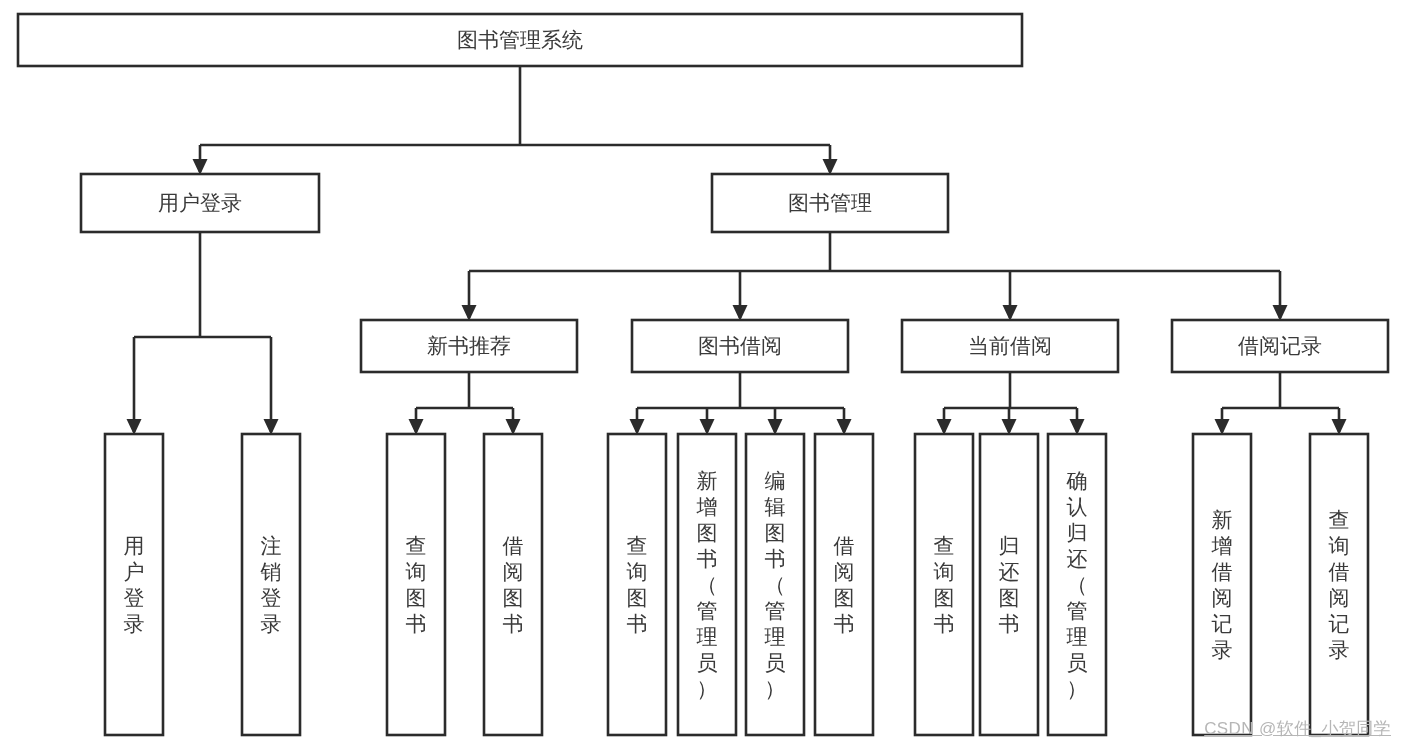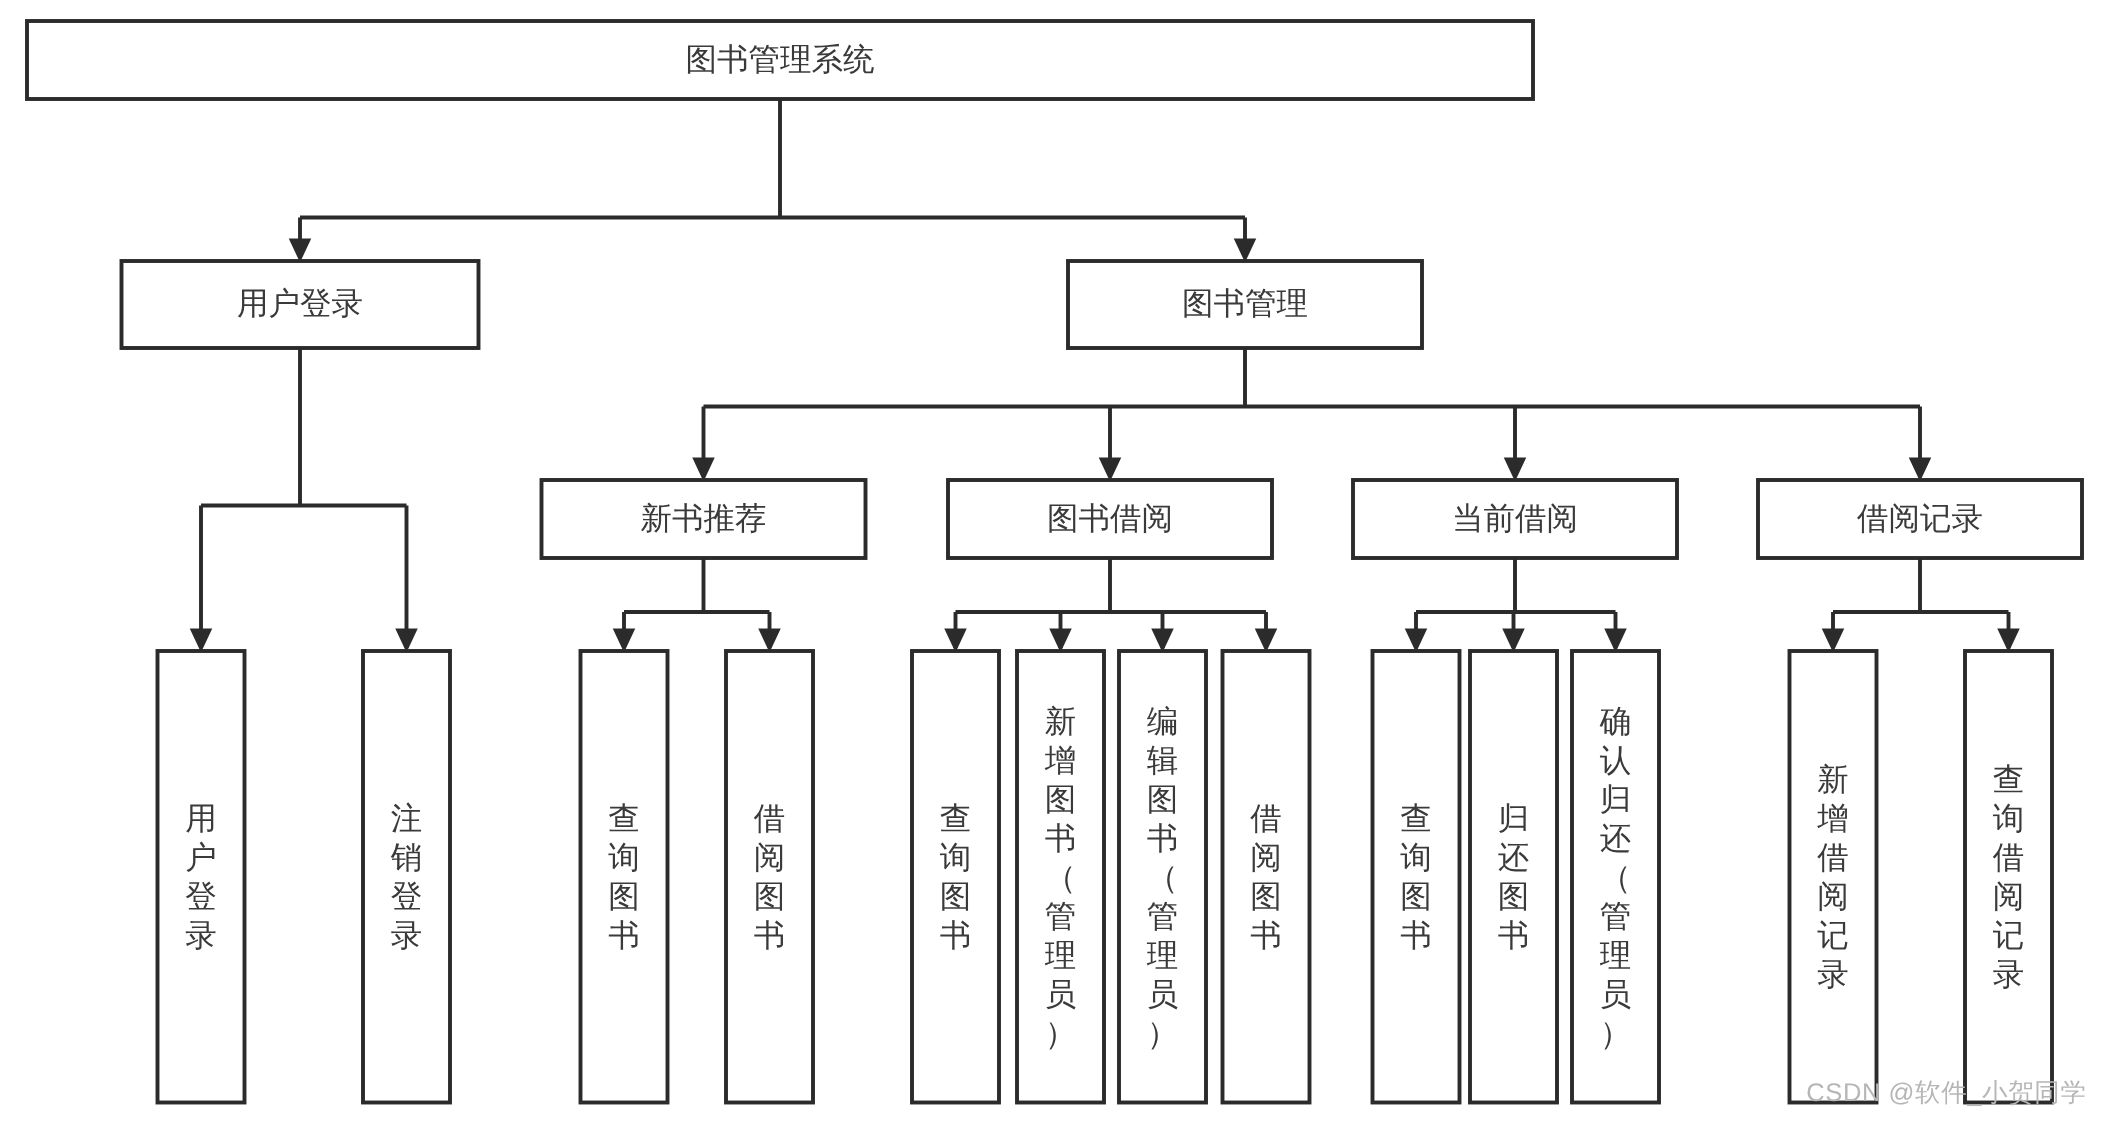--- a/index.html
+++ b/index.html
@@ -59,20 +59,21 @@
   .watermark {
     position: absolute;
     right: 14px;
     bottom: 7px;
     font-family: "Liberation Sans", "DejaVu Sans", sans-serif;
     font-size: 17px;
     color: #b6b6b6;
     letter-spacing: 0.4px;
     white-space: nowrap;
     user-select: none;
+    text-decoration: underline;
   }
 </style>
 </head>
 <body>
 
 <div id="diagram-root">
   <svg id="diagram-svg" viewBox="0 0 1405 747" xmlns="http://www.w3.org/2000/svg">
     <g id="edges-layer">
         <line x1="520" y1="66" x2="520" y2="145" class="connector"></line>
         <line x1="200" y1="145" x2="830" y2="145" class="connector"></line>

